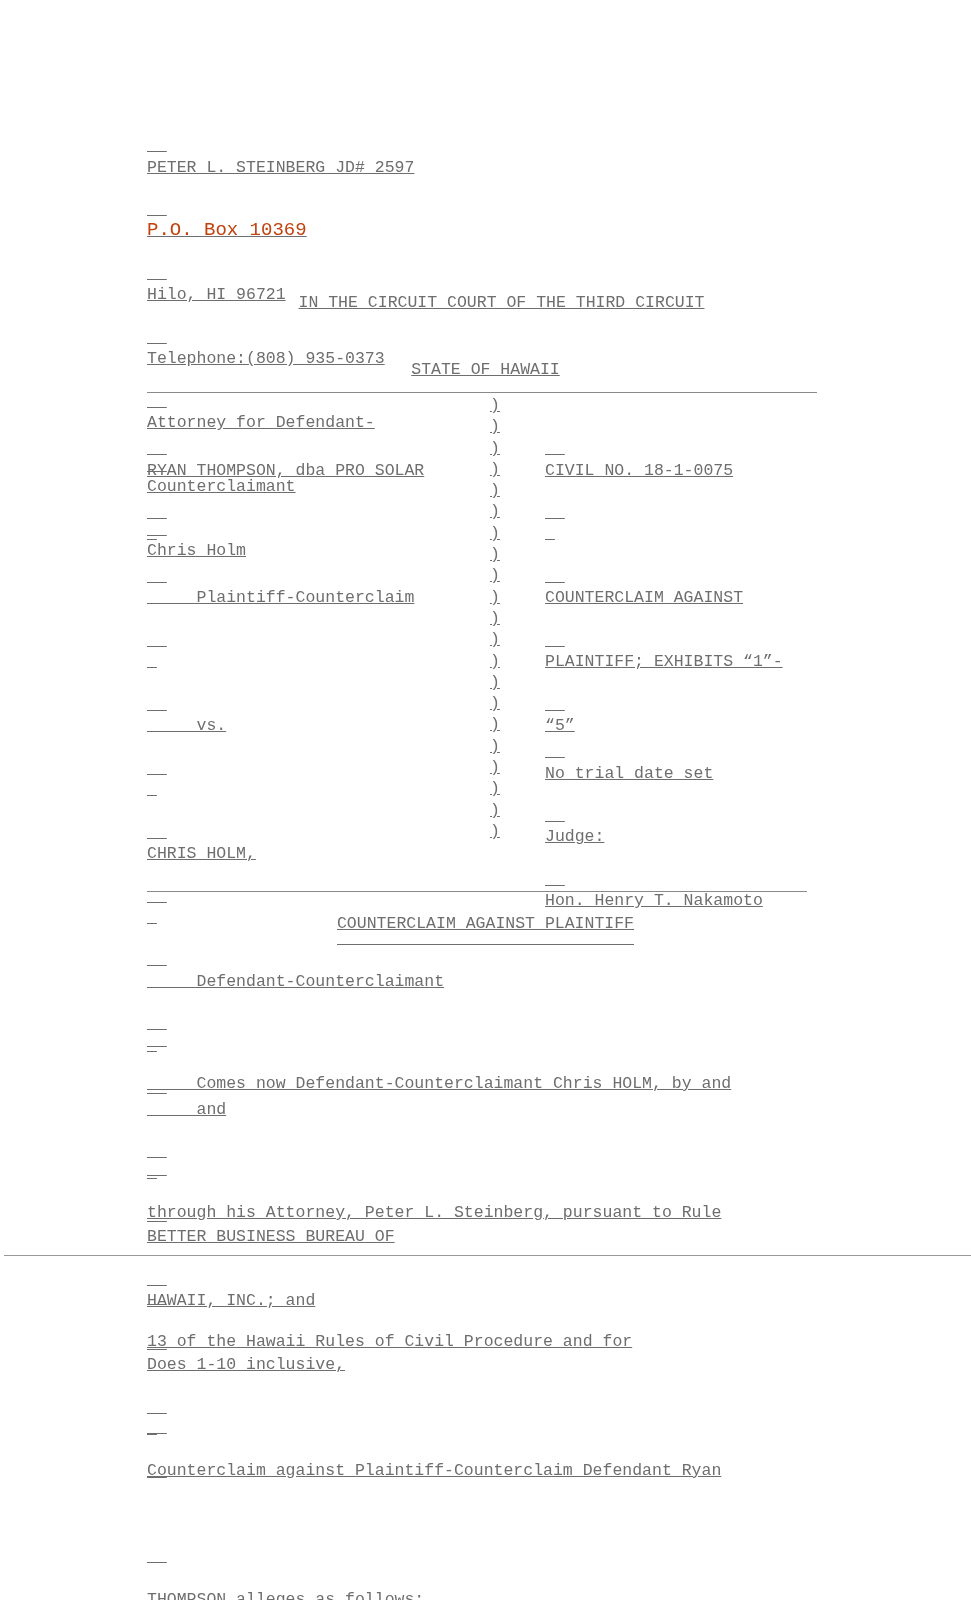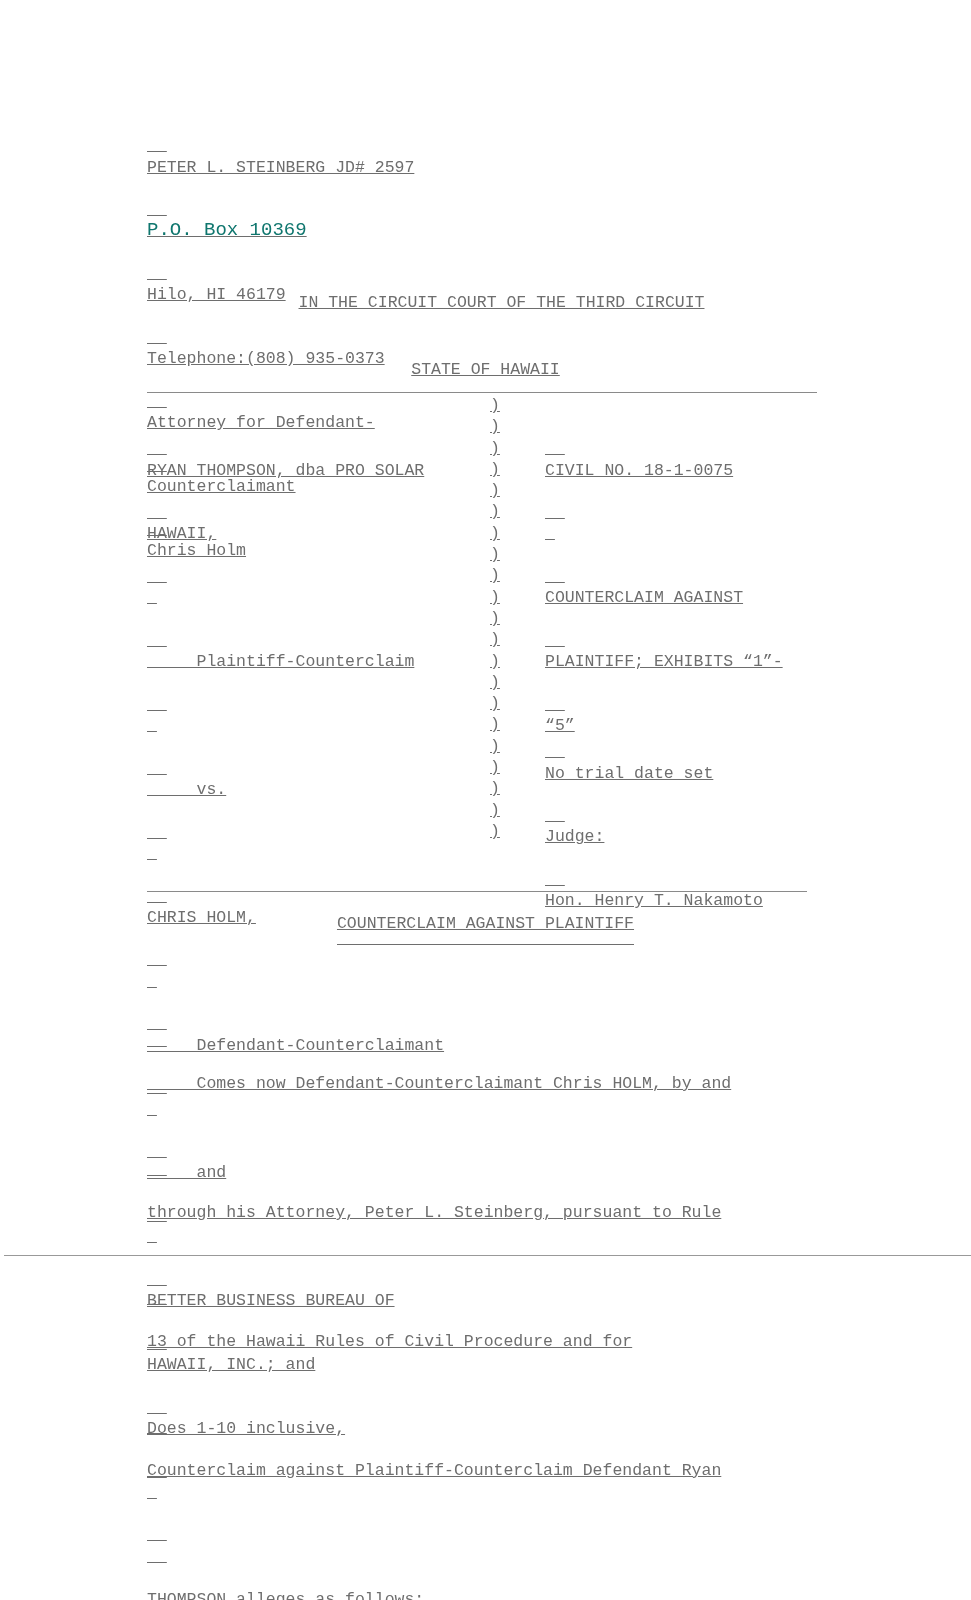--- a/index.html
+++ b/index.html
@@ -5,51 +5,50 @@
   html, body { margin: 0; padding: 0; background: #ffffff; }
   body {
     width: 971px; height: 1600px; position: relative; overflow: hidden;
     font-family: "Liberation Mono", "DejaVu Sans Mono", monospace;
     color: #6e6e6e;
   }
   .abs { position: absolute; white-space: pre; text-decoration: underline; }
   .line { font-size: 16.5px; line-height: 21.3px; }
   .hr { position: absolute; height: 1px; background: #8a8a8a; }
   .att { left: 147px; top: 114px; }
-  .att .l2 { font-size: 19px; color: #0f766e; }
+  .att .l2 { font-size: 19px; color: #c2410c; }
   .court { left: 0; width: 971px; text-align: center; font-size: 16.5px; }
   .caption-left { left: 147px; top: 417px; }
   .paren-col { left: 490px; top: 395px; }
   .caption-right { left: 545px; top: 417px; }
   .caption-right2 { left: 545px; top: 720px; }
   .title { left: 0; width: 971px; text-align: center; top: 914px; font-size: 16.5px; }
   .title span { border-bottom: 1px solid #6e6e6e; padding-bottom: 11px; }
   .body-text { left: 147px; top: 976px; font-size: 16.5px; line-height: 43px; }
 </style>
 </head>
 <body>
 
 <div class="abs line att">
   <div>PETER L. STEINBERG JD# 2597</div>
   <div class="l2">P.O. Box 10369</div>
-  <div>Hilo, HI 46179</div>
+  <div>Hilo, HI 96721</div>
   <div>Telephone:(808) 935-0373</div>
   <div>Attorney for Defendant-</div>
   <div>Counterclaimant</div>
   <div>Chris Holm</div>
 </div>
 
 <div class="abs court" style="top:293px;margin-left:16px;">IN THE CIRCUIT COURT OF THE THIRD CIRCUIT</div>
 <div class="abs court" style="top:360px;">STATE OF HAWAII</div>
 
 <div class="hr" style="left:147px; top:392px; width:670px;"></div>
 
 <div class="abs line caption-left">
   <div>RYAN THOMPSON, dba PRO SOLAR</div>
-  <div>HAWAII,</div>
   <div>&nbsp;</div>
   <div>     Plaintiff-Counterclaim</div>
   <div>&nbsp;</div>
   <div>     vs.</div>
   <div>&nbsp;</div>
   <div>CHRIS HOLM,</div>
   <div>&nbsp;</div>
   <div>     Defendant-Counterclaimant</div>
   <div>&nbsp;</div>
   <div>     and</div>

